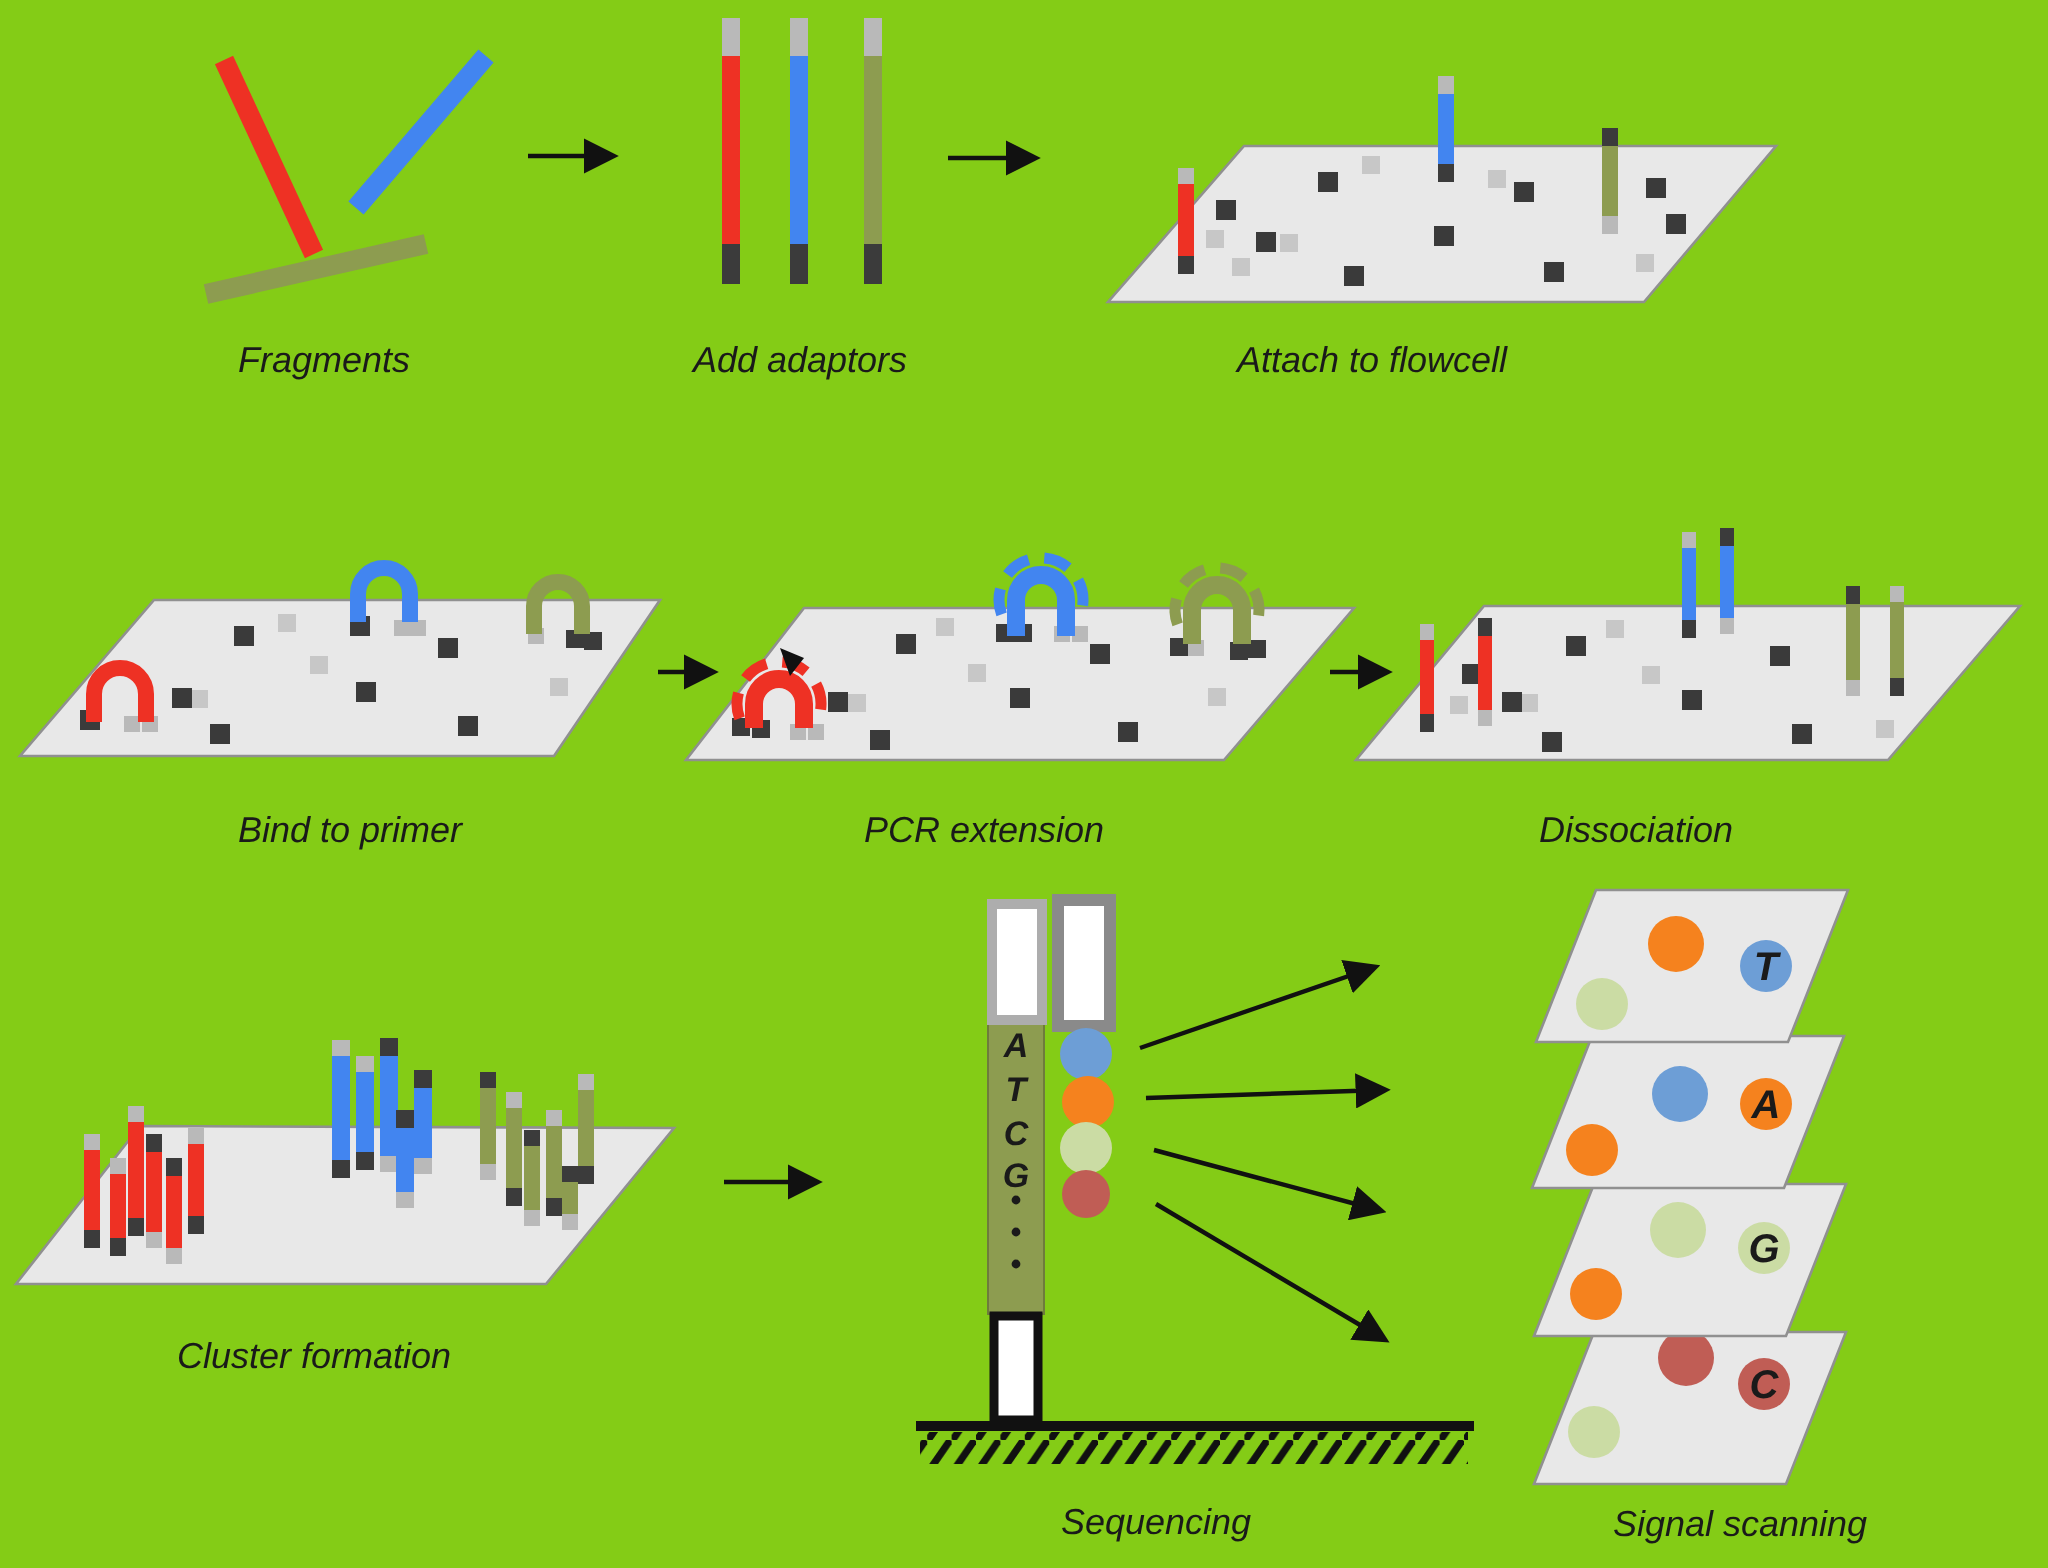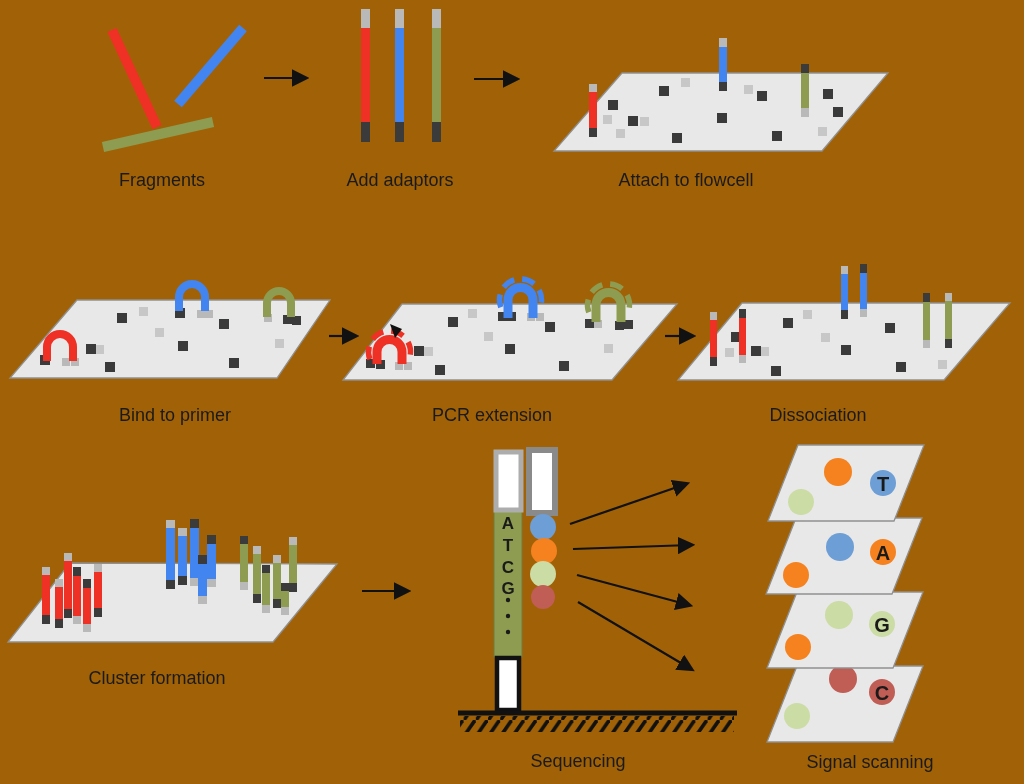--- a/index.html
+++ b/index.html
@@ -1,16 +1,16 @@
 <!DOCTYPE html>
 <html><head>
 <meta charset="utf-8">
 <style>
   html,body{margin:0;padding:0;background:#ffffff;}
-  .stage{position:relative;width:1024px;height:784px;background:#a16207;overflow:hidden;}
+  .stage{position:relative;width:1024px;height:784px;background:#84cc16;overflow:hidden;font-style:italic;}
   svg{position:absolute;left:0;top:0;}
   text{font-family:"Liberation Sans","DejaVu Sans",sans-serif;fill:#1a1a1a;}
   .panel-label{font-size:18px;}
   .base-letter{font-size:17px;font-weight:600;}
   .call-letter{font-size:20px;font-weight:600;}
 </style>
 </head>
 <body>
 
 <div class="stage">

